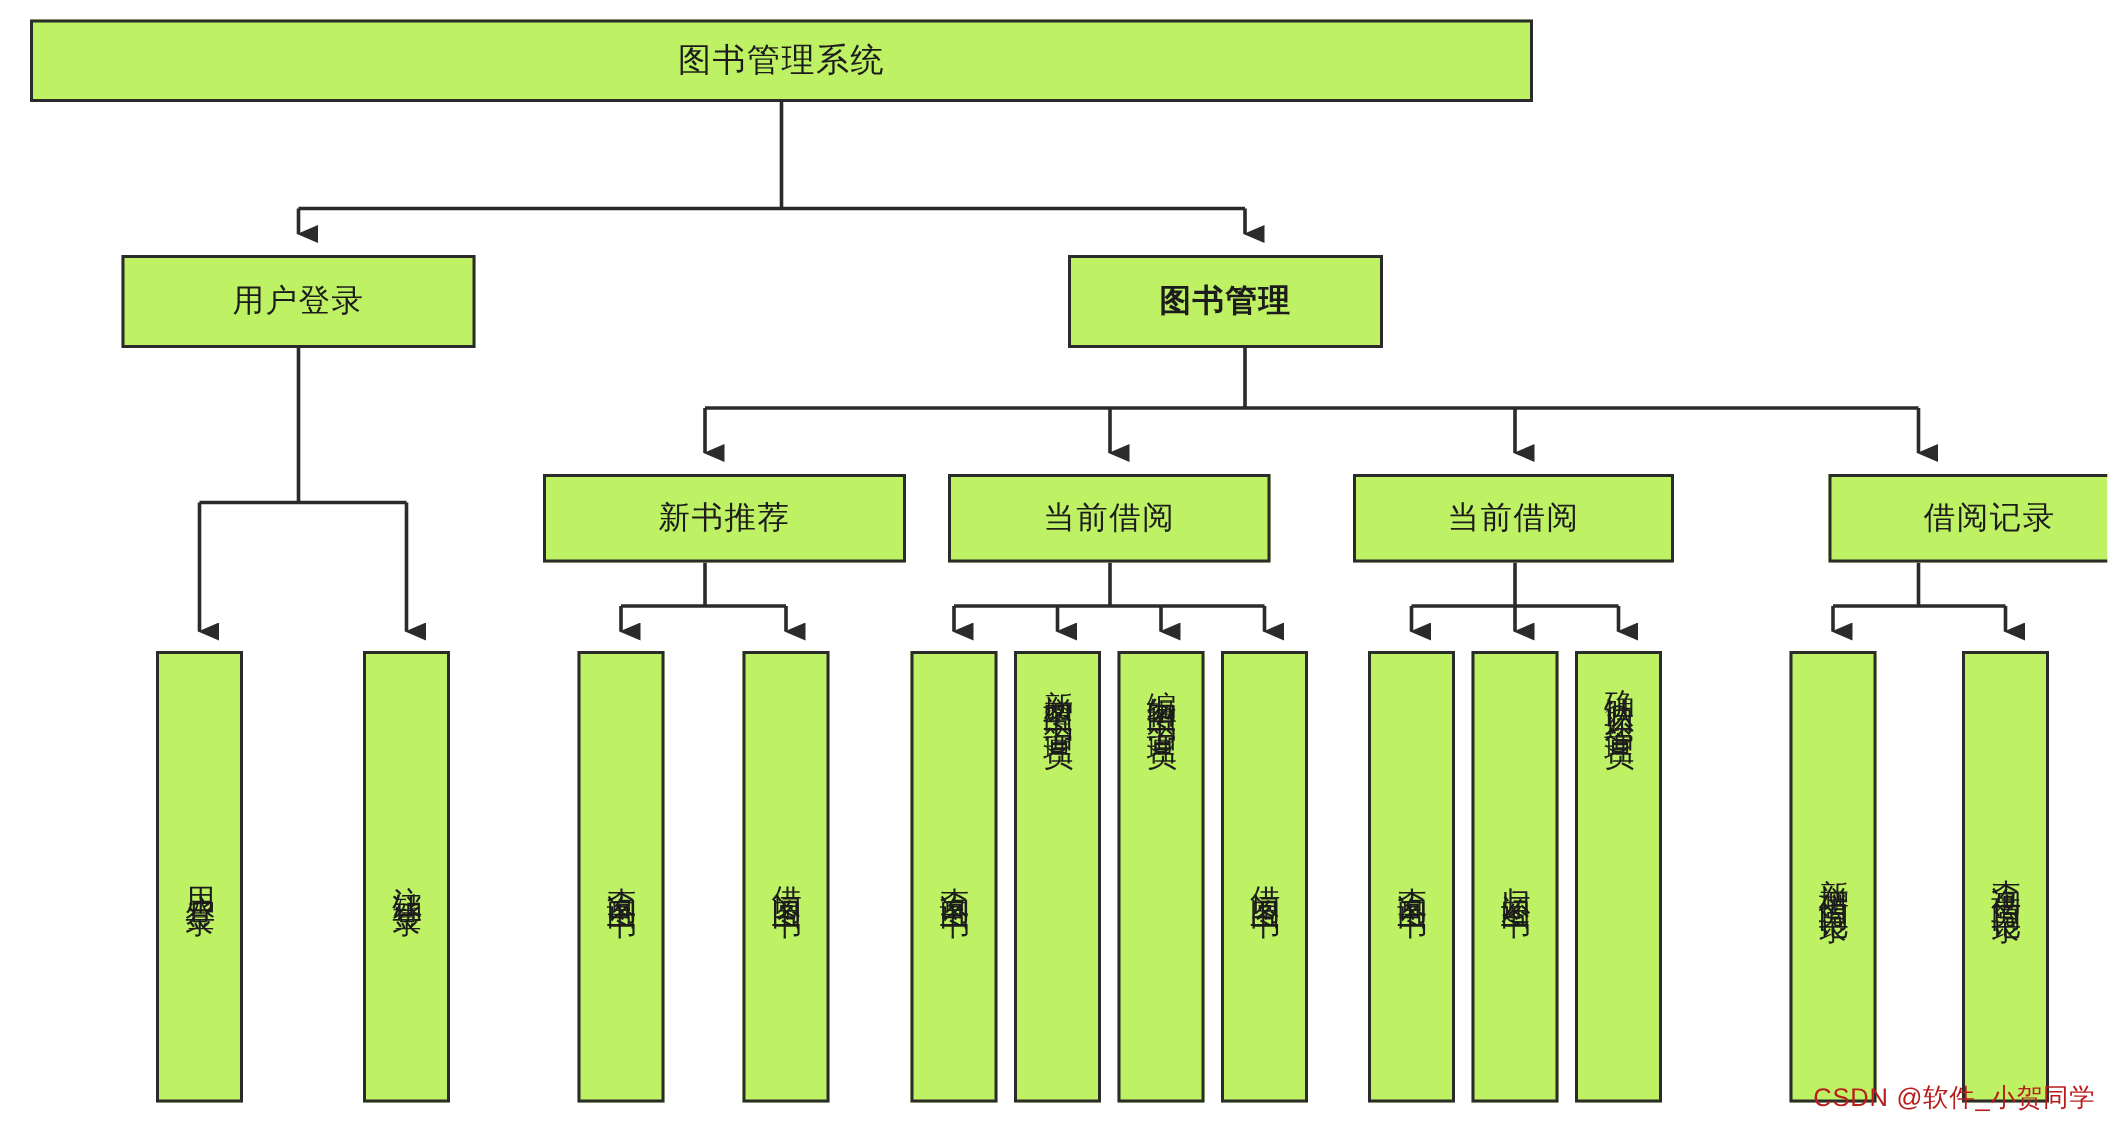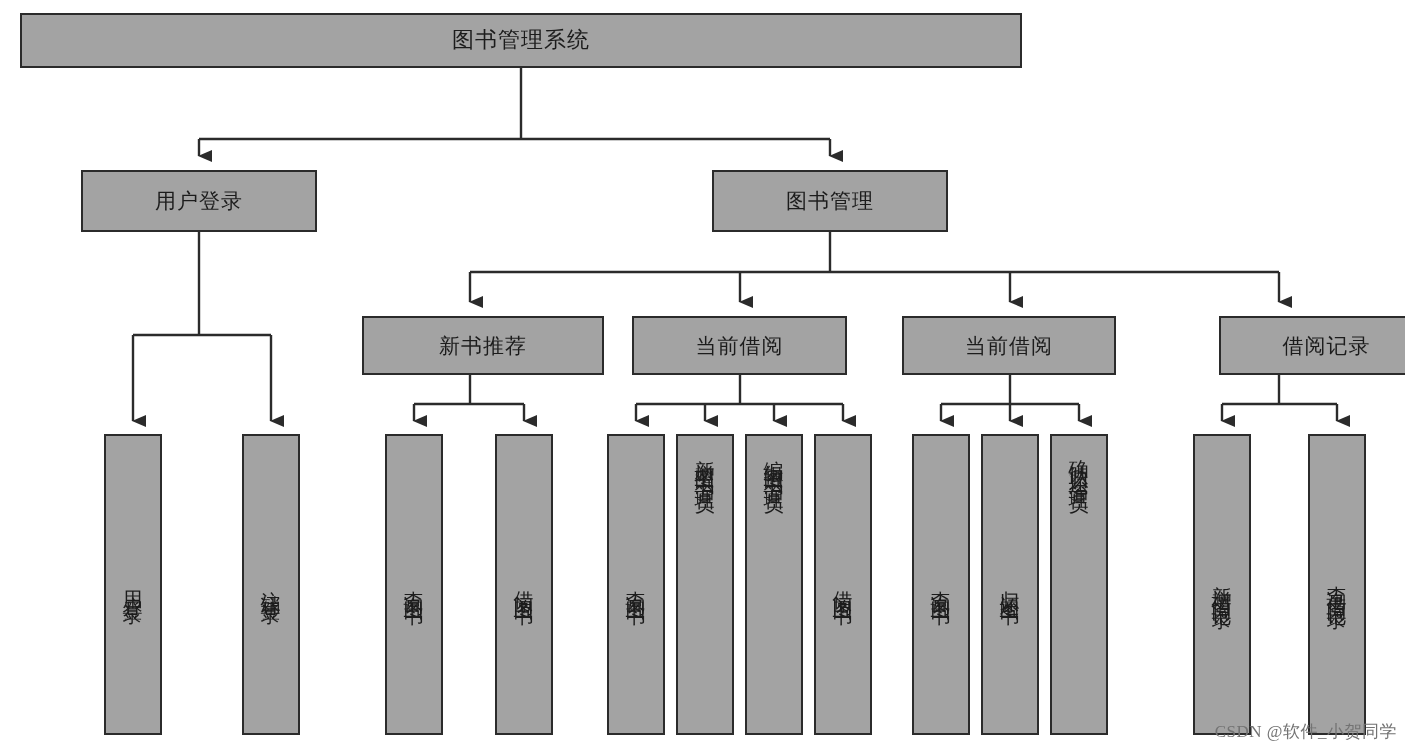--- a/index.html
+++ b/index.html
@@ -21,21 +21,21 @@
   #wires {
     position: absolute;
     left: 0;
     top: 0;
     width: 1405px;
     height: 747px;
   }
   .node {
     position: absolute;
     box-sizing: border-box;
-    background: #a3a3a3;
+    background: #bef264;
     border: 2px solid #2b2b2b;
     display: flex;
     align-items: center;
     justify-content: center;
     color: #1c1c1c;
     z-index: 2;
   }
   
   .node.horiz {
     font-size: 21px;
@@ -63,25 +63,24 @@
   }
   
   .node.leaf.mid { align-items: center; padding-top: 0; }
   .node.leaf.top { align-items: flex-start; padding-top: 8px; }
 
   #watermark {
     position: absolute;
     right: 8px;
     bottom: 4px;
     font-size: 17px;
-    color: #737373;
+    color: #b91c1c;
     letter-spacing: 0.5px;
     z-index: 5;
     white-space: nowrap;
-    font-family: Liberation Serif, serif;
   }
 </style>
 </head>
 <body>
 
 <div id="canvas">
 
   <svg id="wires" viewBox="0 0 1405 747" xmlns="http://www.w3.org/2000/svg">
     <defs>
       <marker id="arrow" viewBox="0 0 12 14" refX="6" refY="13" markerWidth="12" markerHeight="14" orient="auto-start-reverse" markerUnits="userSpaceOnUse">
@@ -134,21 +133,21 @@
     </g>
   </svg>
 
   <div class="node horiz root" style="left:20px; top:13px; width:1002px; height:55px;">
     <span>图书管理系统</span>
   </div>
 
   <div class="node horiz" style="left:81px; top:170px; width:236px; height:62px;">
     <span>用户登录</span>
   </div>
-  <div class="node horiz" style="left:712px; top:170px; width:236px; height:62px;">
+  <div class="node horiz" style="left:712px; top:170px; width:210px; height:62px;font-weight:bold;">
     <span>图书管理</span>
   </div>
 
   <div class="node horiz" style="left:362px; top:316px; width:242px; height:59px;">
     <span>新书推荐</span>
   </div>
   <div class="node horiz" style="left:632px; top:316px; width:215px; height:59px;">
     <span>当前借阅</span>
   </div>
   <div class="node horiz" style="left:902px; top:316px; width:214px; height:59px;">

